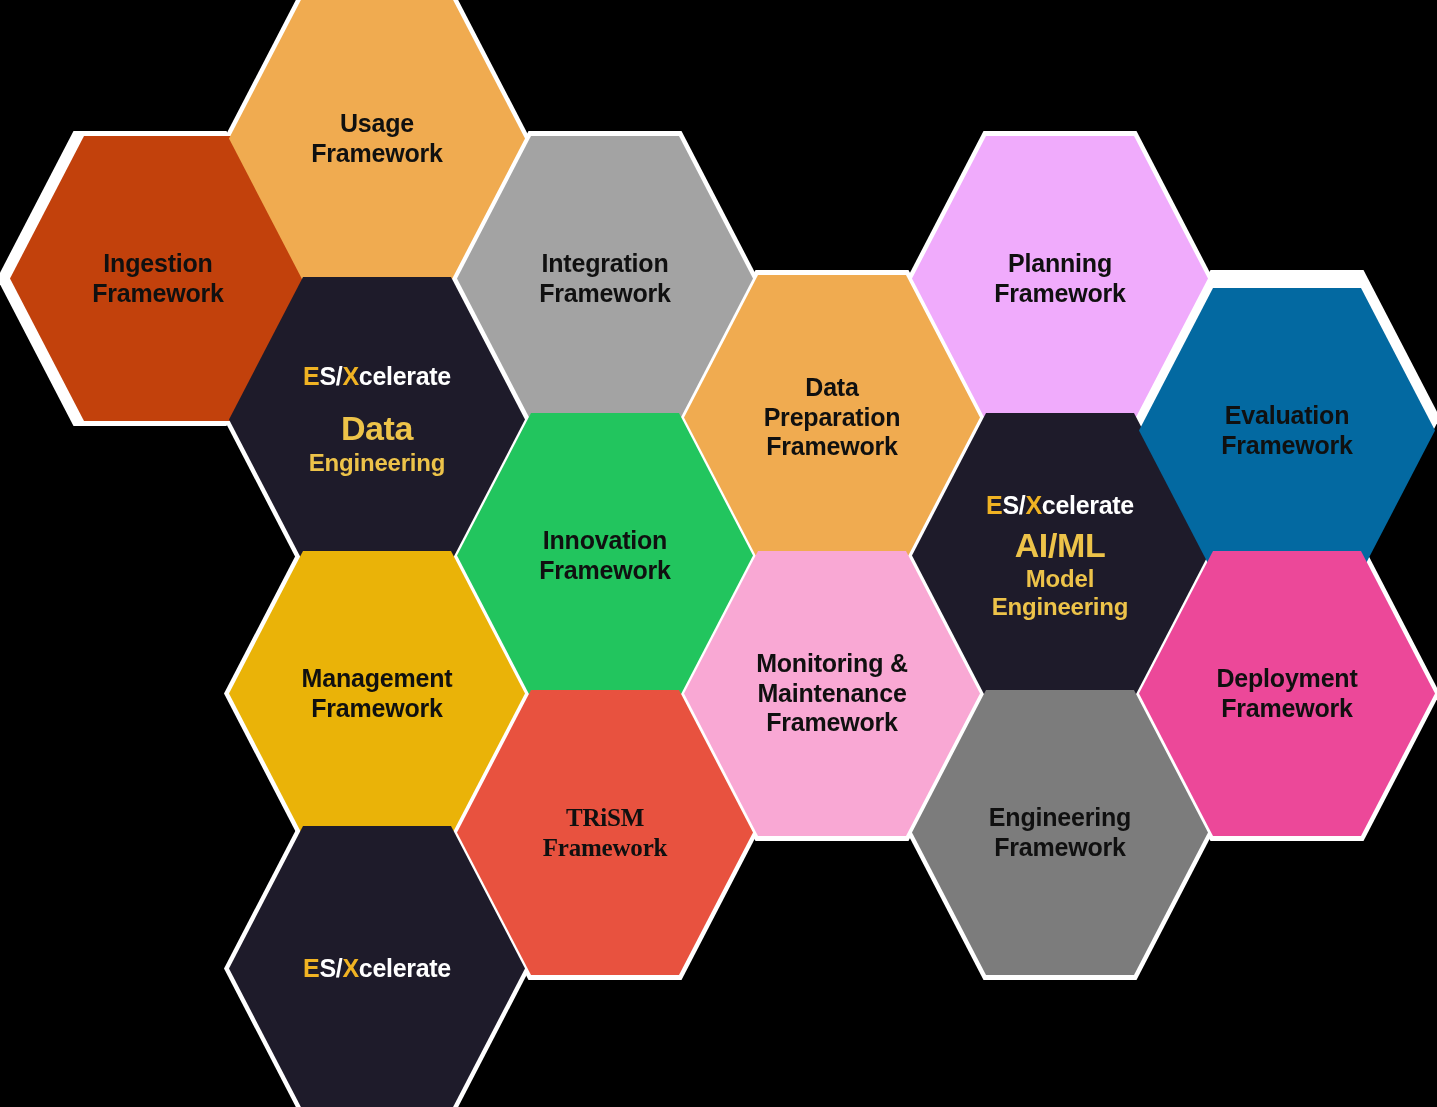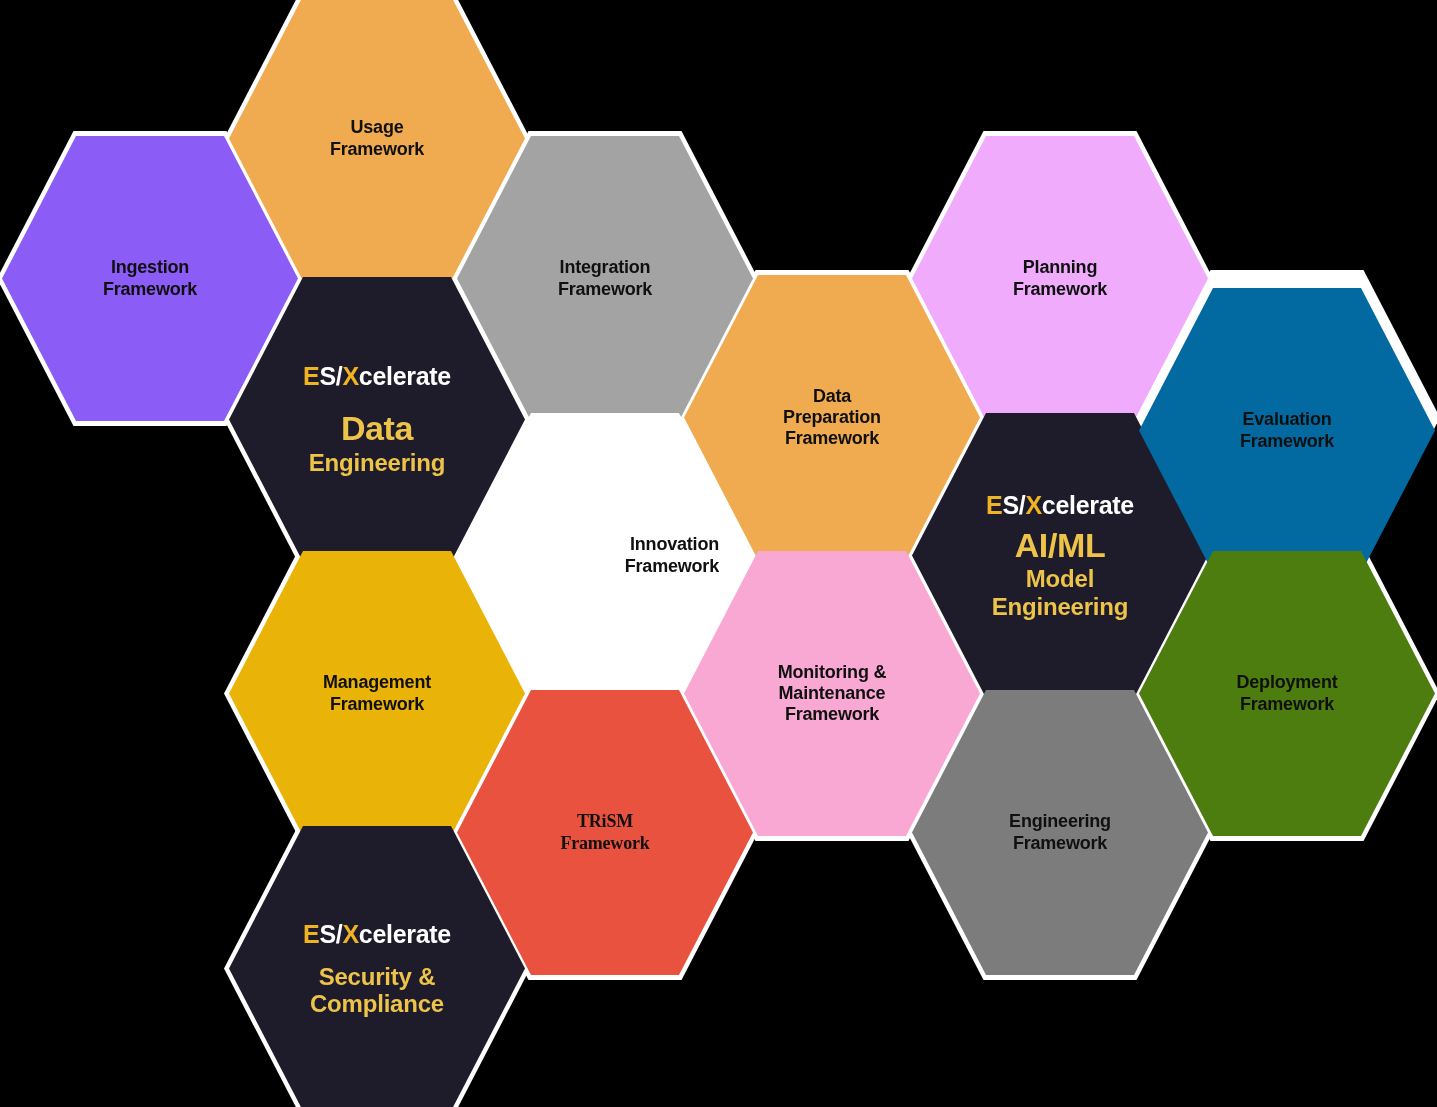--- a/index.html
+++ b/index.html
@@ -31,21 +31,21 @@
   .hex-outline {
     position: absolute;
     width: 306px;
     height: 295px;
     background: #ffffff;
     -webkit-clip-path: polygon(25% 0%, 75% 0%, 100% 50%, 75% 100%, 25% 100%, 0% 50%);
     clip-path: polygon(25% 0%, 75% 0%, 100% 50%, 75% 100%, 25% 100%, 0% 50%);
   }
   .hex-label {
     font-weight: 700;
-    font-size: 18px;
+    font-size: 25px;
     line-height: 1.18;
     color: #101010;
     letter-spacing: -0.2px;
     padding: 0 34px;
     box-sizing: border-box;
     width: 100%;
   }
 
   
   .brand-wrap {
@@ -96,46 +96,45 @@
     <div class="hex-outline" style="left: 224px; top: 546px; background: rgb(255, 255, 255);"></div>
     <div class="hex-outline" style="left: 224px; top: 821px; background: rgb(255, 255, 255);"></div>
     <div class="hex-outline" style="left: 452px; top: 685px; background: rgb(255, 255, 255);"></div>
     <div class="hex-outline" style="left: 679px; top: 270px; background: rgb(255, 255, 255);"></div>
     <div class="hex-outline" style="left: 679px; top: 546px; background: rgb(255, 255, 255);"></div>
     <div class="hex-outline" style="left: 907px; top: 131px; background: rgb(255, 255, 255);"></div>
     <div class="hex-outline" style="left: 907px; top: 408px; background: rgb(255, 255, 255);"></div>
     <div class="hex-outline" style="left: 907px; top: 685px; background: rgb(255, 255, 255);"></div>
     <div class="hex-outline" style="left: 1134px; top: 270px; background: rgb(255, 255, 255);"></div>
     <div class="hex-outline" style="left: 1134px; top: 546px; background: rgb(255, 255, 255);"></div>
-    <div class="hex" style="left: 2px; top: 136px; background: #8b5cf6;">
+    <div class="hex" style="left: 10px; top: 136px; background: #c2410c;">
       <div class="hex-label">Ingestion<br>Framework</div>
     </div>
     <div class="hex" style="left: 229px; top: -4px; background: rgb(240, 171, 80);">
       <div class="hex-label">Usage<br>Framework</div>
     </div>
     <div class="hex dark" style="left: 229px; top: 277px; background: rgb(30, 27, 42);">
       <div class="brand-wrap">
         <div class="brand-line"><span class="accent">E</span>S/<span class="accent">X</span>celerate</div>
         <div class="brand-big">Data</div>
         <div class="brand-sub">Engineering</div>
       </div>
     </div>
     <div class="hex" style="left: 457px; top: 136px; background: #a3a3a3;">
       <div class="hex-label">Integration<br>Framework</div>
     </div>
-    <div class="hex" style="left: 457px; top: 413px; background: #ffffff; text-align: right;">
+    <div class="hex" style="left: 457px; top: 413px; background: #22c55e;">
       <div class="hex-label">Innovation<br>Framework</div>
     </div>
     <div class="hex" style="left: 229px; top: 551px; background: #eab308;">
       <div class="hex-label">Management<br>Framework</div>
     </div>
     <div class="hex dark" style="left: 229px; top: 826px; background: rgb(30, 27, 42);">
       <div class="brand-wrap">
         <div class="brand-line"><span class="accent">E</span>S/<span class="accent">X</span>celerate</div>
-        <div class="brand-sub gap">Security &amp;<br>Compliance</div>
       </div>
     </div>
     <div class="hex" style="left: 457px; top: 690px; background: rgb(232, 82, 63); font-family: Liberation Serif, serif;">
       <div class="hex-label">TRiSM<br>Framework</div>
     </div>
     <div class="hex" style="left: 684px; top: 275px; background: rgb(240, 171, 80);">
       <div class="hex-label">Data<br>Preparation<br>Framework</div>
     </div>
     <div class="hex" style="left: 684px; top: 551px; background: #f9a8d4;">
       <div class="hex-label">Monitoring &amp;<br>Maintenance<br>Framework</div>
@@ -149,16 +148,16 @@
         <div class="brand-big tight">AI/ML</div>
         <div class="brand-sub">Model<br>Engineering</div>
       </div>
     </div>
     <div class="hex" style="left: 912px; top: 690px; background: rgb(124, 124, 124);">
       <div class="hex-label">Engineering<br>Framework</div>
     </div>
     <div class="hex" style="left: 1139px; top: 288px; background: #0369a1;">
       <div class="hex-label">Evaluation<br>Framework</div>
     </div>
-    <div class="hex" style="left: 1139px; top: 551px; background: #4d7c0f;">
+    <div class="hex" style="left: 1139px; top: 551px; background: #ec4899;">
       <div class="hex-label">Deployment<br>Framework</div>
     </div>
   </div>
 
 </body></html>

